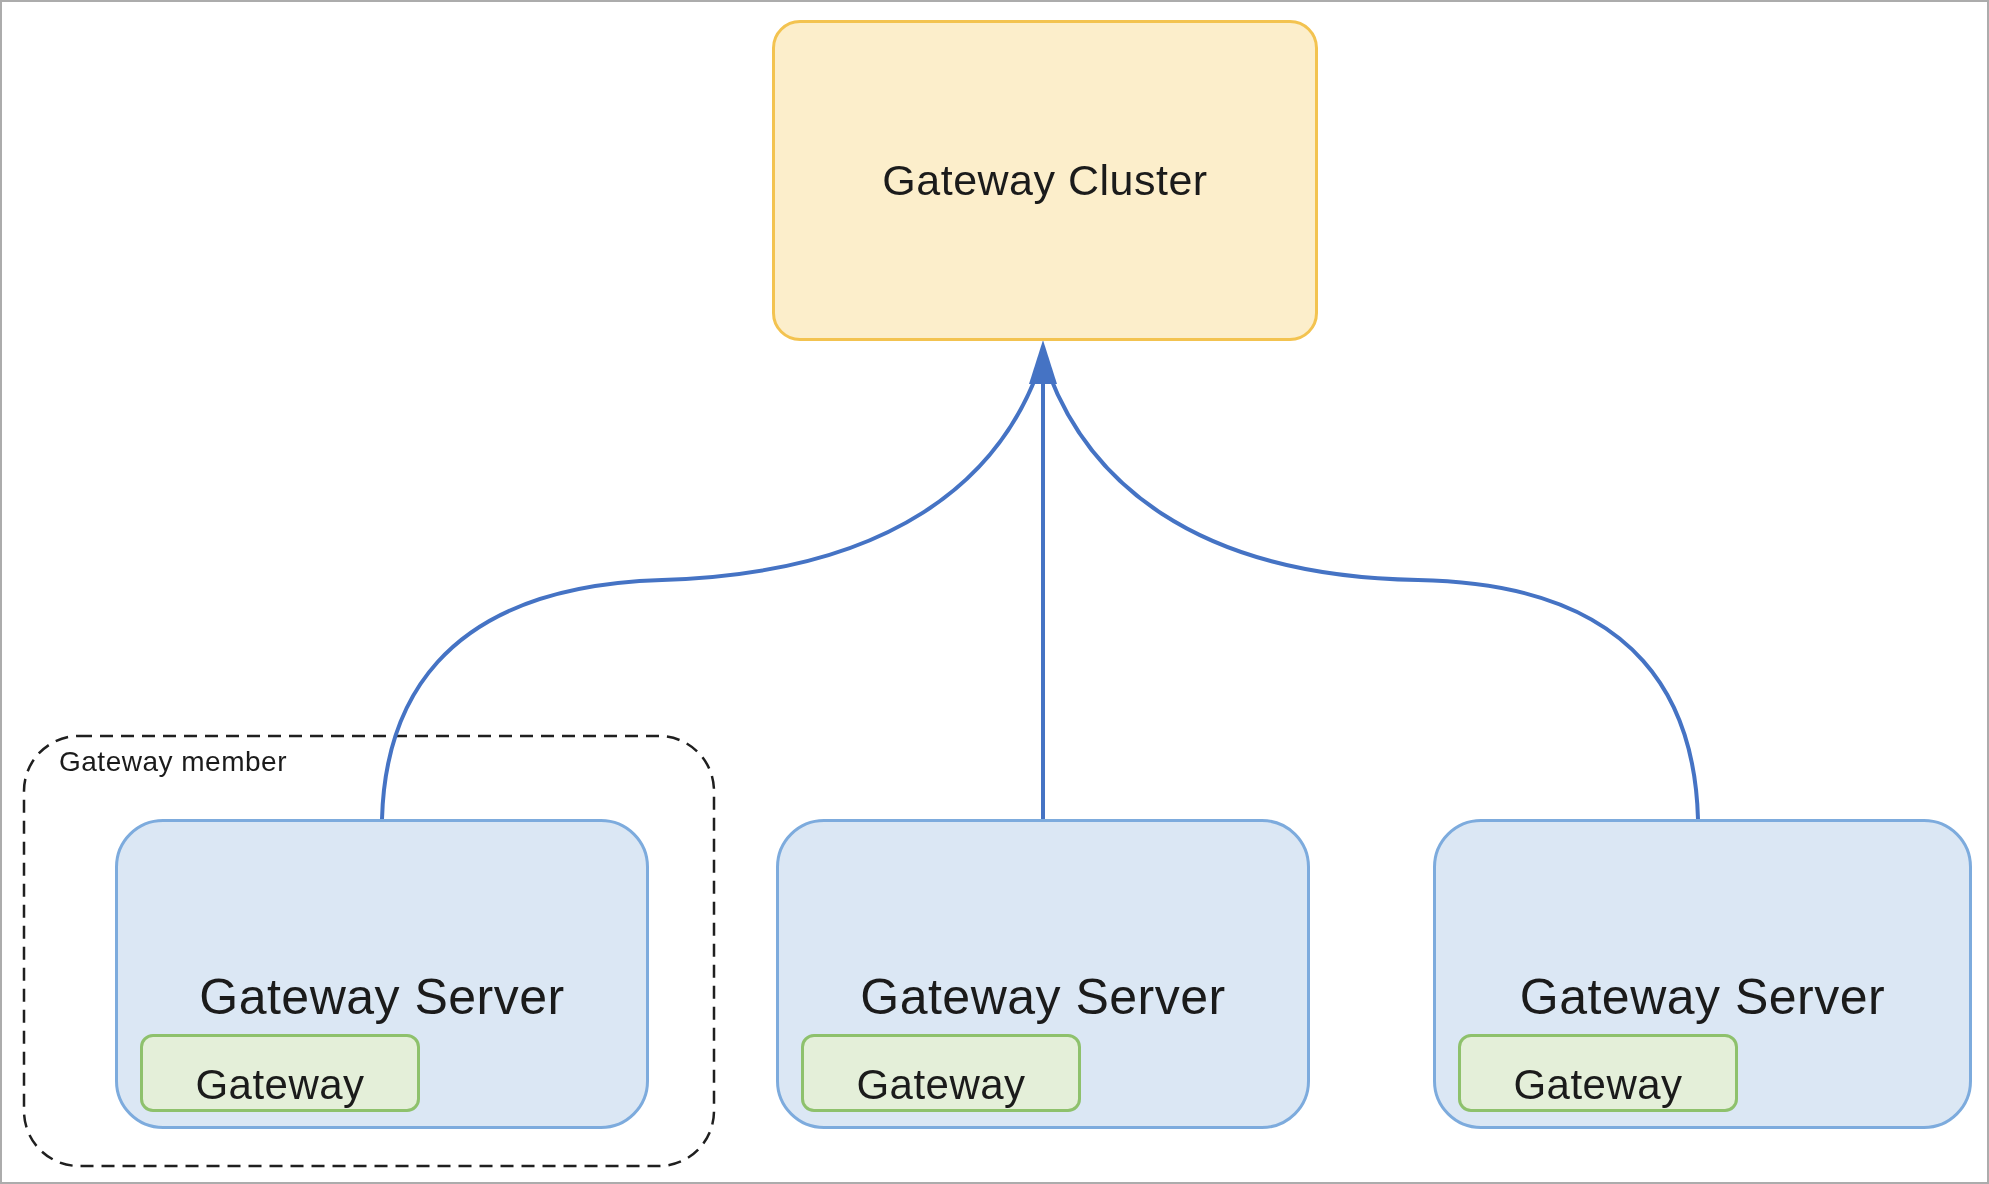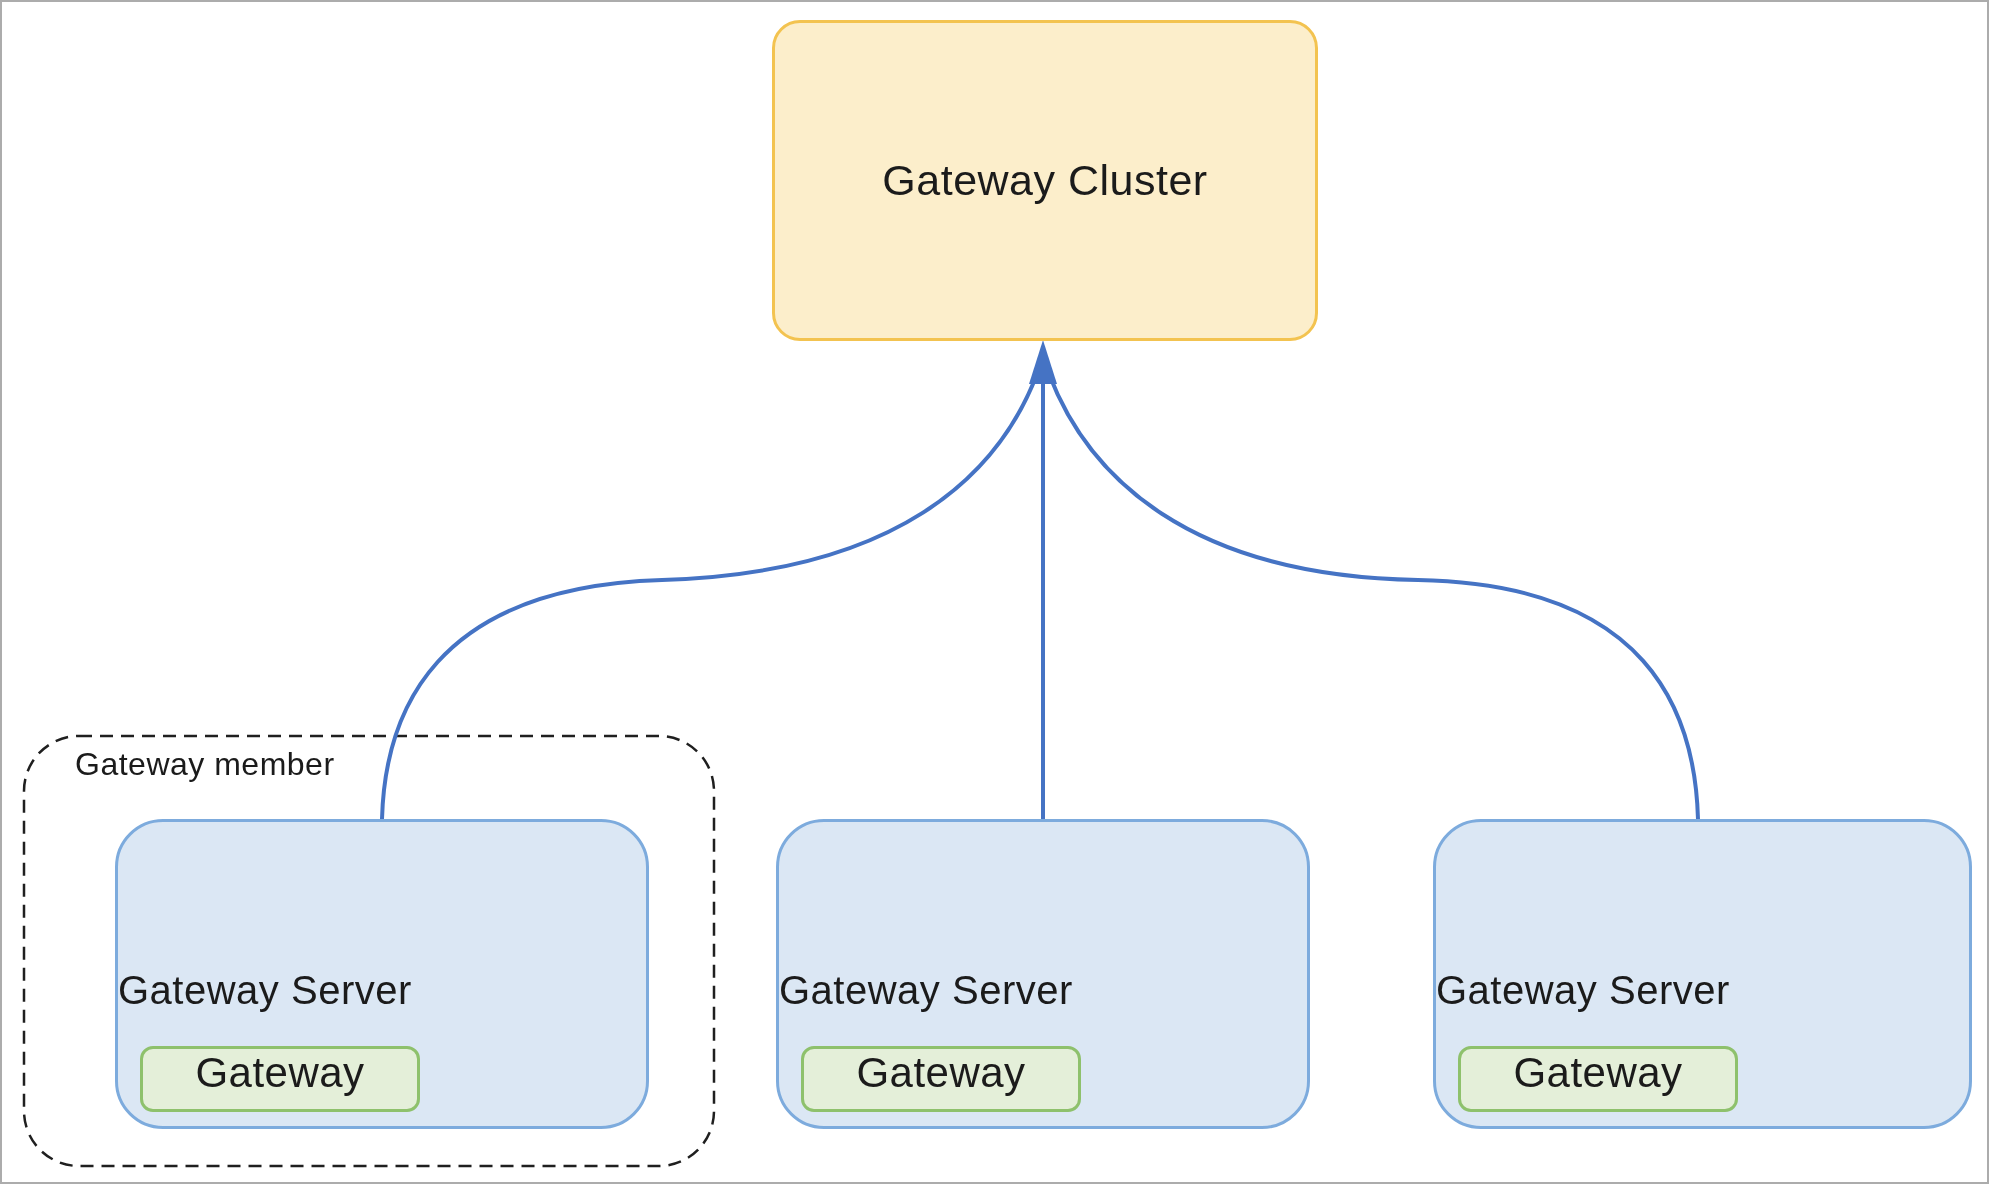--- a/index.html
+++ b/index.html
@@ -71,51 +71,51 @@
     border-radius: 48px;
   }
   .server-left   { left: 113px;  width: 534px; }
   .server-middle { left: 774px;  width: 534px; }
   .server-right  { left: 1431px; width: 539px; }
   .server-label {
     position: absolute;
     left: 0;
     right: 0;
     top: 146px;
-    font-size: 40px;
+    text-align: center;
+    font-size: 50px;
     letter-spacing: 0.5px;
   }
   .gateway-node {
     position: absolute;
     left: 22px;
     bottom: 14px;
     width: 280px;
-    height: 66px;
+    height: 78px;
     background: var(--gateway-fill, #E4EFD9);
     border: 3px solid var(--gateway-border, #8EC16C);
     border-radius: 13px;
     display: flex;
-    align-items: flex-start;
+    align-items: flex-end;
     justify-content: center;
     box-sizing: border-box;
   }
   .gateway-label {
     font-size: 42px;
     letter-spacing: 0.5px;
   }
   .member-label {
     position: absolute;
     left: 57px;
     top: 746px;
     z-index: 2;
-    font-size: 32px;
+    font-size: 28px;
     line-height: 1.0;
     color: var(--text, #1B1B1B);
     letter-spacing: 0.5px;
-    margin-left: 16px;
   }
 </style>
 </head>
 <body>
 
 <div class="canvas">
 
   <svg class="layer" viewBox="0 0 1989 1184" aria-hidden="true">
 
     <rect class="group-outline" x="22" y="734" width="690" height="430" rx="55" ry="55"></rect>

